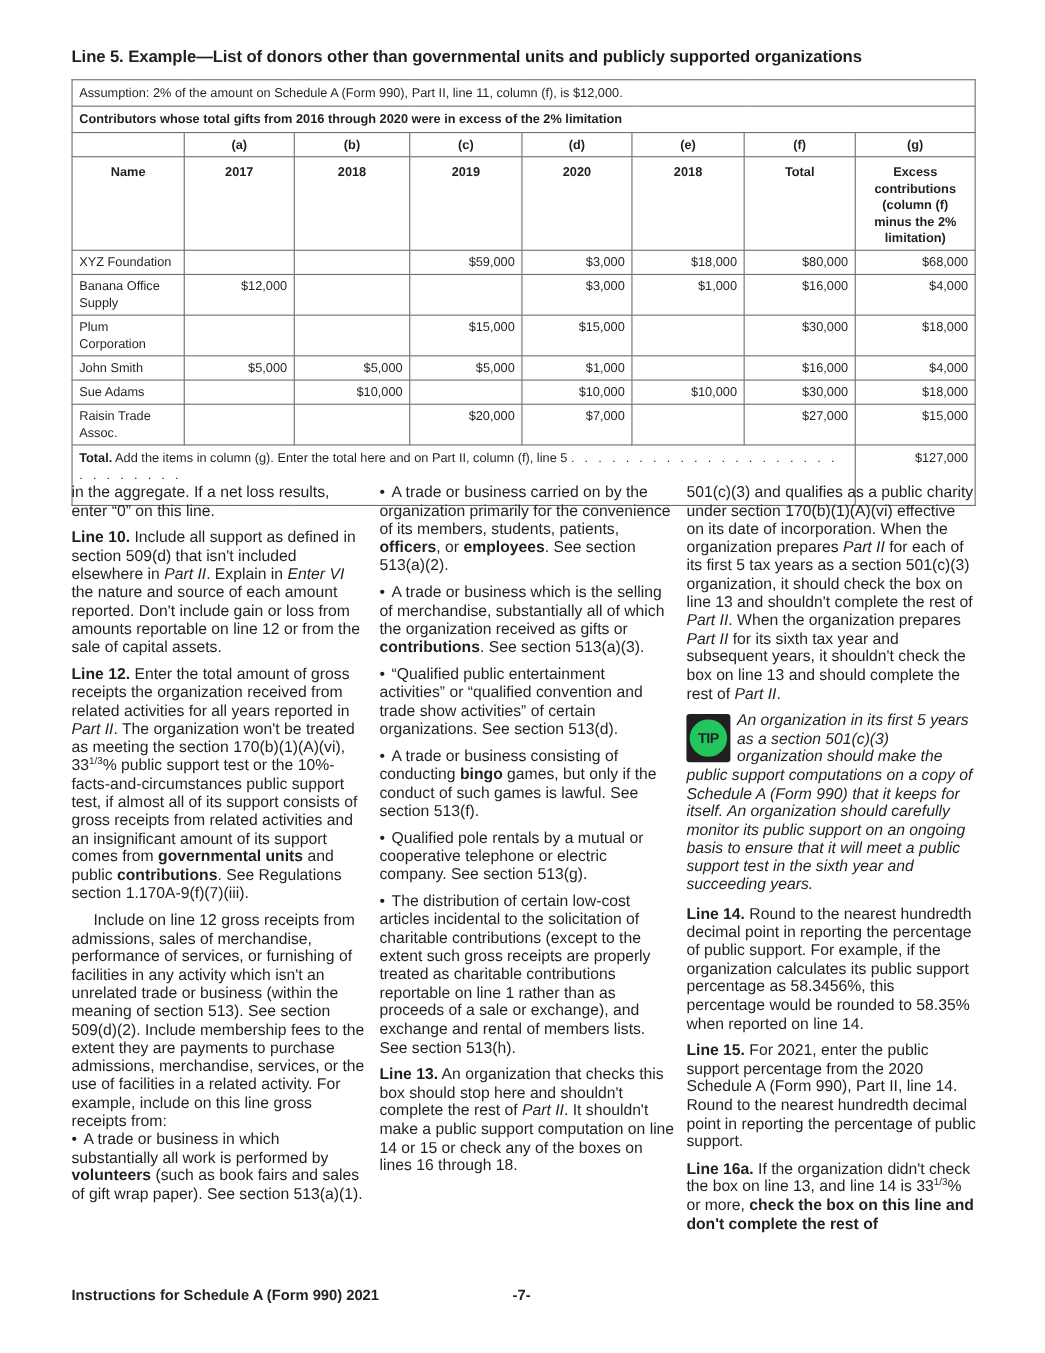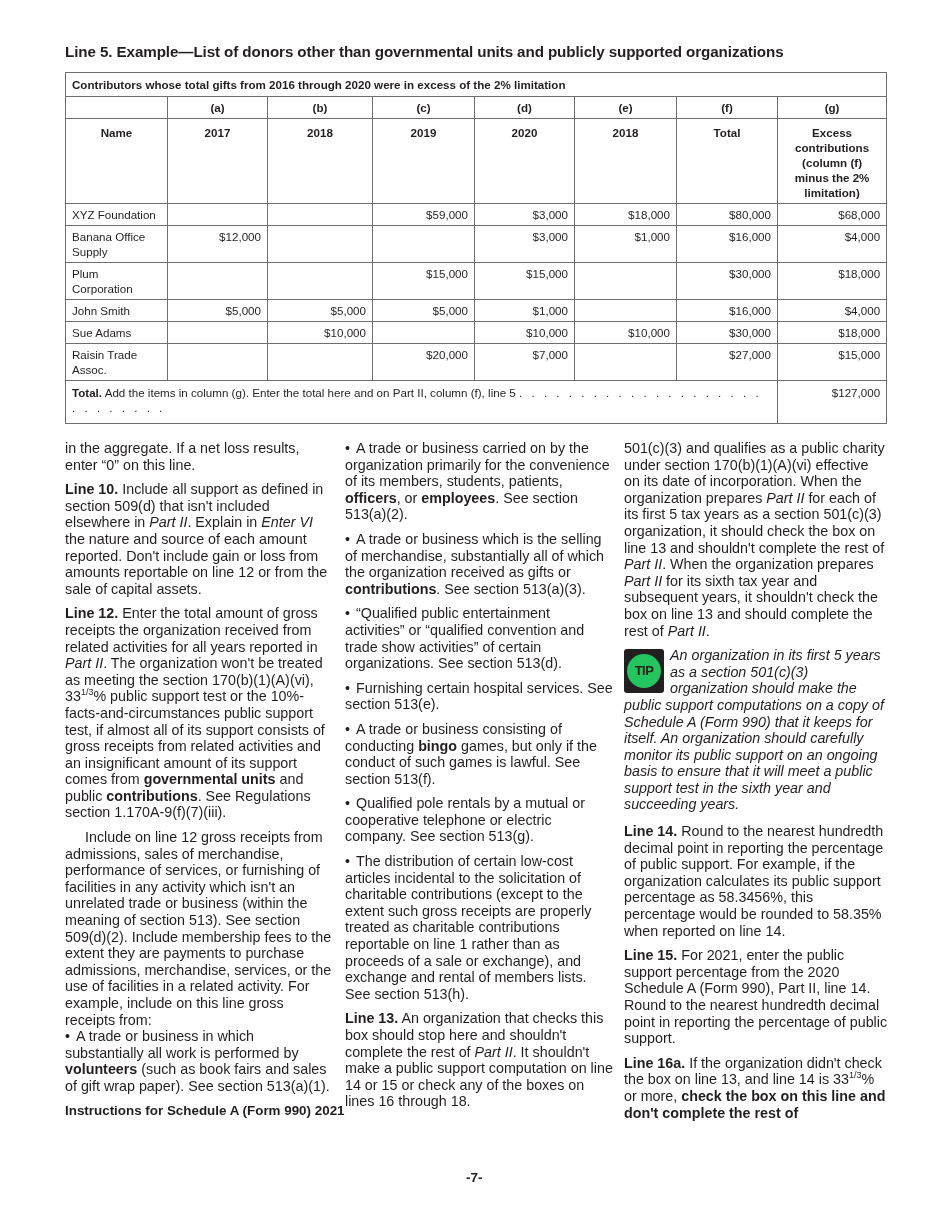--- a/index.html
+++ b/index.html
@@ -8,57 +8,60 @@
   table.donors { position: absolute; left: 65px; top: 72px; width: 821px; border-collapse: collapse; font-size: 11.6px; table-layout: fixed; }
   table.donors td { border: 1px solid #6d6e71; padding: 3px 6px; vertical-align: top; line-height: 15px; }
   table.donors td.full { text-align: left; padding: 4px 6px; }
   table.donors tr.assump td { height: 15px; }
   table.donors tr.contrib td { font-weight: bold; }
   table.donors tr.letters td { text-align: center; font-weight: bold; height: 14px; }
   table.donors tr.headrow td { text-align: center; font-weight: bold; height: 74px; padding-top: 6px; }
   table.donors td.num { text-align: right; }
   table.donors td.dark-left { border-left: 1px solid #231f20; }
   table.donors tr.datarow td { height: 15px; }
-  table.donors tr.total td { height: 16px; padding-top: 4px; padding-bottom: 8px; }
+  table.donors tr.total td { height: 16px; padding-top: 4px; padding-bottom: 20px; }
   .dots { letter-spacing: 3px; color: #231f20; }
   .col { position: absolute; top: 440px; width: 268px; font-size: 14.3px; line-height: 16.6px; }
   .col p { margin: 0 0 8px 0; }
   .col p.tight { margin: 0; }
   .col .indent { text-indent: 20px; }
   .col b { font-weight: bold; }
   .col i { }
   .bullet { margin: 0; }
   .bullet::before { content: "•"; margin-right: 6px; }
   #col1 { left: 65px; }
   #col2 { left: 345px; }
   #col3 { left: 624px; width: 264px; }
   .tip-wrap { margin: 6px 0 10px 0; font-style: italic; }
   .tip-icon { float: left; width: 40px; height: 44px; background: #231f20; border-radius: 3px; margin: 2px 6px 0 0; position: relative; }
   .tip-icon .circ { position: absolute; left: 3px; top: 5px; width: 34px; height: 34px; background: #22c55e; border-radius: 50%; display: flex; align-items: center; justify-content: center; font-style: normal; font-weight: bold; font-size: 13px; color: #231f20; letter-spacing: -0.5px; }
   .sup { font-size: 9px; vertical-align: super; line-height: 0; }
-  .footer-left { position: absolute; left: 65px; top: 1103px; font-size: 13.4px; font-weight: bold; }
+  .footer-left { position: absolute; left: 65px; top: 1170px; font-size: 13.4px; font-weight: bold; }
   .footer-center { position: absolute; left: 466px; top: 1170px; font-size: 13.4px; font-weight: bold; }
 </style>
 </head>
 <body>
 
 <div class="title">Line 5. Example—List of donors other than governmental units and publicly supported organizations</div>
 
 <table class="donors">
   <colgroup>
     <col style="width:102px">
       <col style="width:100px">
       <col style="width:105px">
       <col style="width:102px">
     <col style="width:100px">
       <col style="width:102px">
       <col style="width:101px">
       <col style="width:109px">
   </colgroup>
   <tbody>
+      <tr class="assump">
+    <td colspan="8" class="full">Assumption: 2% of the amount on Schedule A (Form 990), Part II, line 11, column (f), is $12,000.</td>
+  </tr>
   <tr class="contrib">
     <td colspan="8" class="full">Contributors whose total gifts from 2016 through 2020 were in excess of the 2% limitation</td>
   </tr>
   <tr class="letters">
     <td></td>
     <td>(a)</td>
     <td>(b)</td>
     <td>(c)</td>
     <td>(d)</td>
     <td class="dark-left">(e)</td>
@@ -154,21 +157,20 @@
     <b>Line 12.</b><span>  Enter the total amount of gross receipts the organization received from related activities for all years reported in </span><i>Part II</i><span>. The organization won't be treated as meeting the section 170(b)(1)(A)(vi), 33</span><span class="sup">1/3</span><span>% public support test or the 10%-facts-and-circumstances public support test, if almost all of its support consists of gross receipts from related activities and an insignificant amount of its support comes from </span><b>governmental units</b><span> and public </span><b>contributions</b><span>. See Regulations section 1.170A-9(f)(7)(iii).</span>
   </p>
   <p class="tight indent">Include on line 12 gross receipts from admissions, sales of merchandise, performance of services, or furnishing of facilities in any activity which isn't an unrelated trade or business (within the meaning of section 513). See section 509(d)(2). Include membership fees to the extent they are payments to purchase admissions, merchandise, services, or the use of facilities in a related activity. For example, include on this line gross receipts from:</p>
   <p class="bullet"><span>A trade or business in which substantially all work is performed by </span><b>volunteers</b><span> (such as book fairs and sales of gift wrap paper). See section 513(a)(1).</span></p>
 </div>
 
 <div class="col" id="col2">
   <p class="bullet"><span>A trade or business carried on by the organization primarily for the convenience of its members, students, patients, </span><b>officers</b><span>, or </span><b>employees</b><span>. See section 513(a)(2).</span></p>
   <p class="bullet"><span>A trade or business which is the selling of merchandise, substantially all of which the organization received as gifts or </span><b>contributions</b><span>. See section 513(a)(3).</span></p>
   <p class="bullet">“Qualified public entertainment activities” or “qualified convention and trade show activities” of certain organizations. See section 513(d).</p>
-  <p class="bullet">Furnishing certain hospital services. See section 513(e).</p>
   <p class="bullet"><span>A trade or business consisting of conducting </span><b>bingo</b><span> games, but only if the conduct of such games is lawful. See section 513(f).</span></p>
   <p class="bullet">Qualified pole rentals by a mutual or cooperative telephone or electric company. See section 513(g).</p>
   <p class="bullet" style="margin-bottom:8px">The distribution of certain low-cost articles incidental to the solicitation of charitable contributions (except to the extent such gross receipts are properly treated as charitable contributions reportable on line 1 rather than as proceeds of a sale or exchange), and exchange and rental of members lists. See section 513(h).</p>
   <p>
     <b>Line 13.</b><span>  An organization that checks this box should stop here and shouldn't complete the rest of </span><i>Part II</i><span>. It shouldn't make a public support computation on line 14 or 15 or check any of the boxes on lines 16 through 18.</span>
   </p>
 </div>
 
 <div class="col" id="col3">
   <p>

